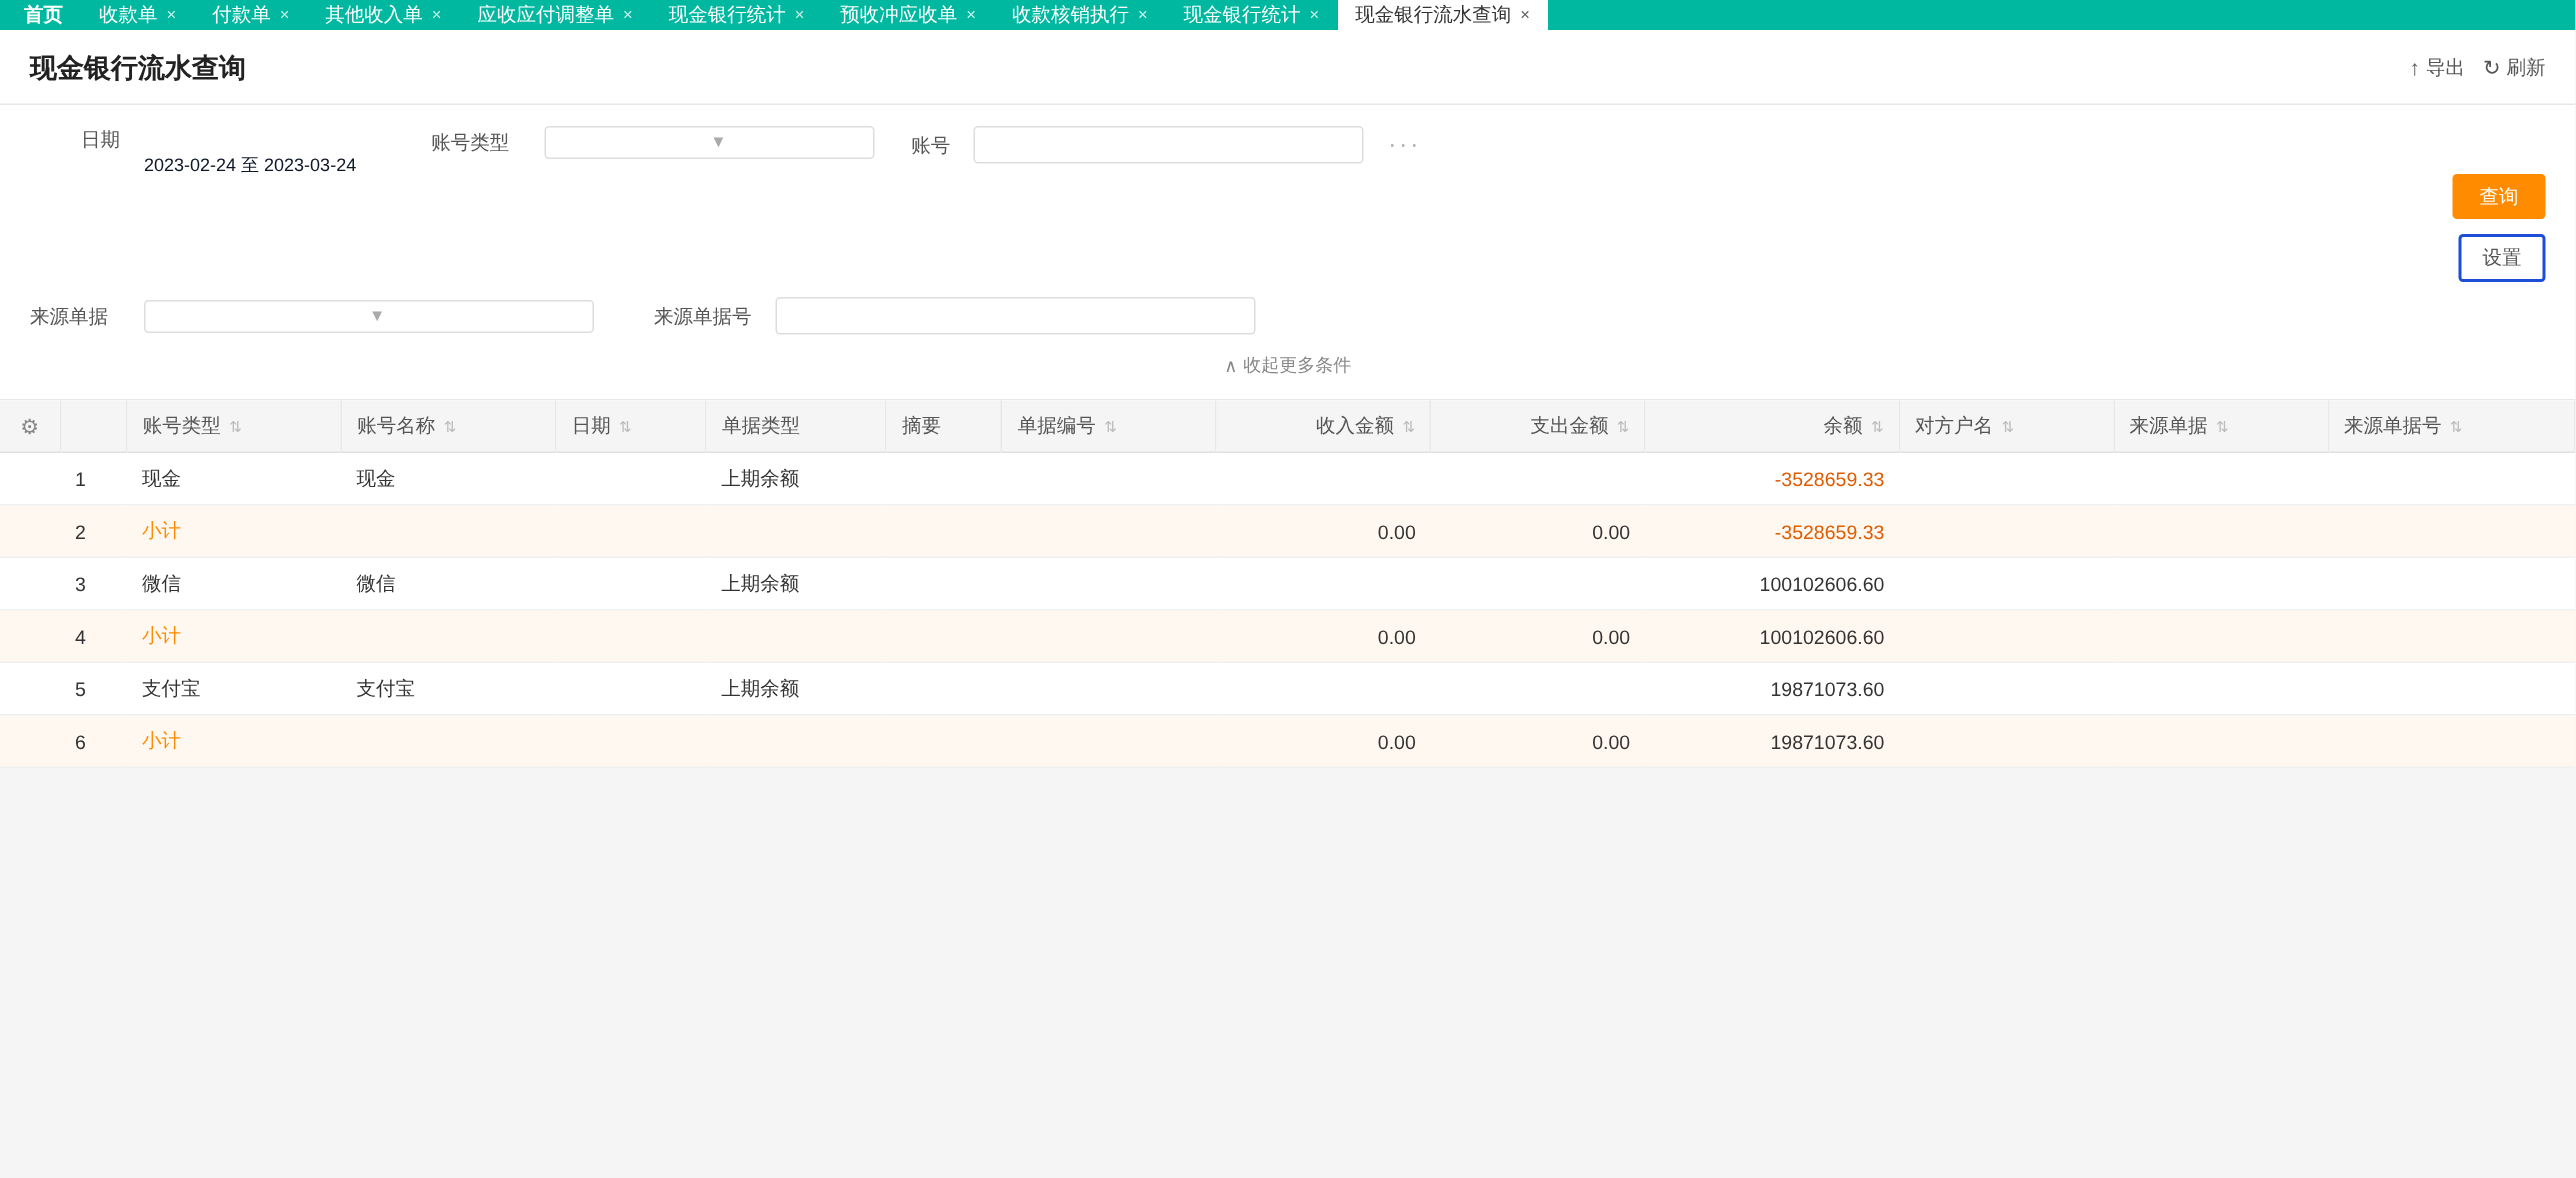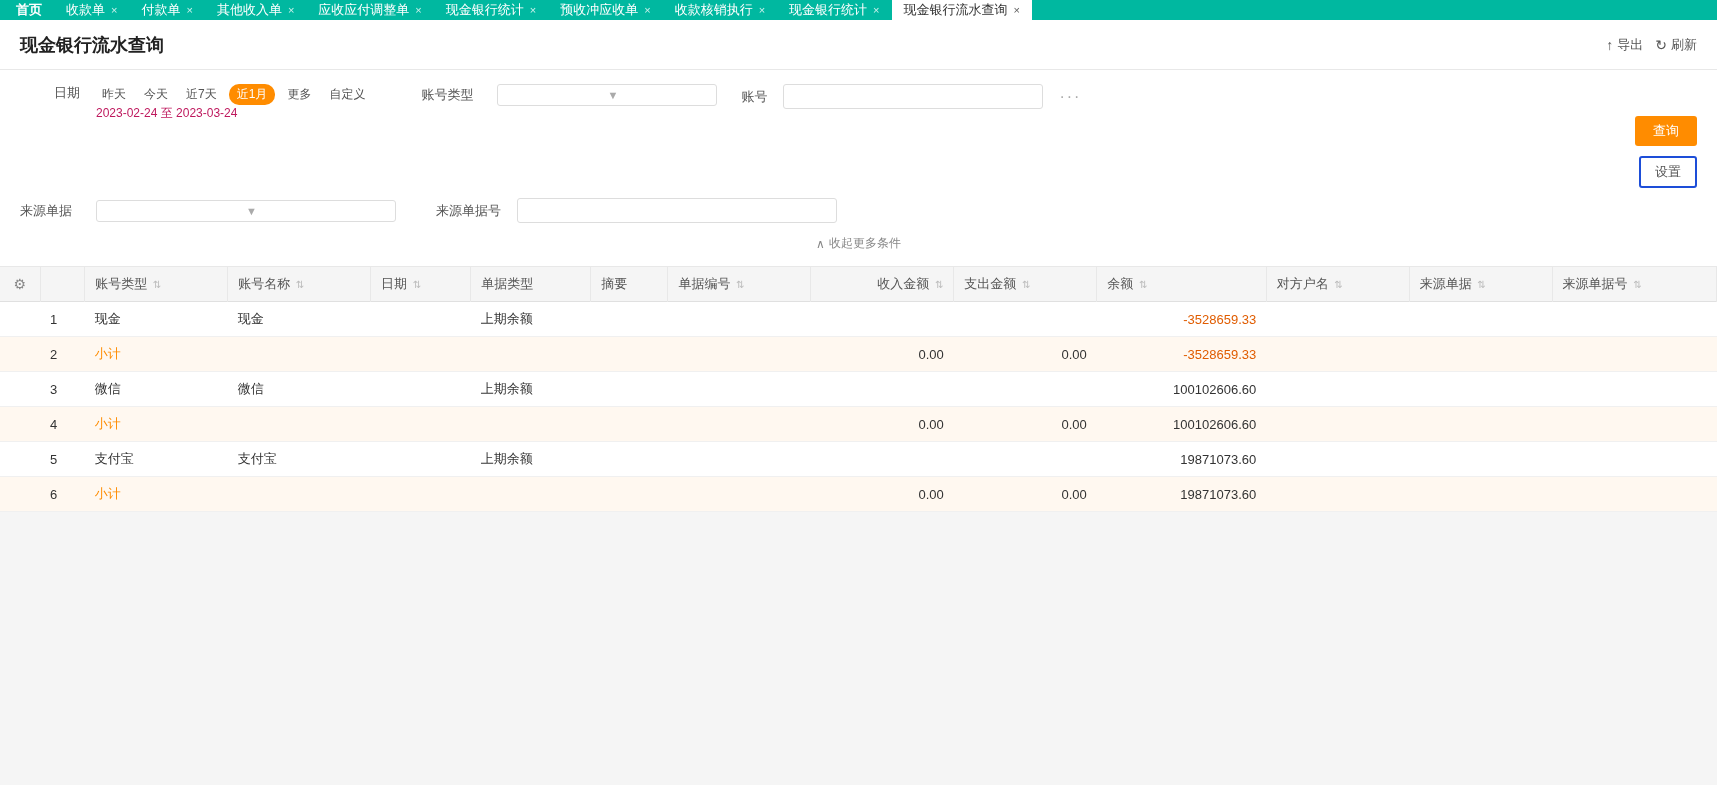--- a/index.html
+++ b/index.html
@@ -99,22 +99,22 @@
       background: transparent;
     }
     .date-btn.active {
       background: #ff8c00;
       color: #fff;
       border-radius: 10px;
       padding: 2px 8px;
     }
     .date-range {
       font-size: 12px;
-      color: #be185d;
-      margin-top: 0;
+      color: #0f172a;
+      margin-top: 18px;
       margin-left: 0;
     }
     .filter-select {
       display: flex;
       align-items: center;
       border: 1px solid #ddd;
       border-radius: 3px;
       padding: 4px 8px;
       min-width: 200px;
       background: #fff;
@@ -281,28 +281,20 @@
   </div>
 </div>
 
 <div class="filter-area">
 
   <div style="display:flex; align-items:flex-start; gap:20px; margin-bottom:10px;">
 
     <div style="display:flex; align-items:flex-start; gap:8px;">
       <span class="filter-label">日期</span>
       <div class="filter-date-group">
-        <div class="date-buttons">
-          <button class="date-btn">昨天</button>
-          <button class="date-btn">今天</button>
-          <button class="date-btn">近7天</button>
-          <button class="date-btn active">近1月</button>
-          <button class="date-btn">更多</button>
-          <button class="date-btn">自定义</button>
-        </div>
         <div class="date-range">2023-02-24 至 2023-03-24</div>
       </div>
     </div>
 
     <div style="display:flex; align-items:center; gap:8px; margin-left:30px;">
       <span class="filter-label" style="min-width:auto;">账号类型</span>
       <div class="filter-select" style="min-width:220px;">
         <span></span>
         <span class="arrow">▼</span>
       </div>
@@ -367,25 +359,25 @@
           <span>摘要</span>
         </th>
         <th>
           <span>单据编号</span>
           <span class="sort-icon">⇅</span>
         </th>
         <th style="text-align:right;">
           <span>收入金额</span>
           <span class="sort-icon">⇅</span>
         </th>
-        <th style="">
+        <th style="text-align:right;">
           <span>支出金额</span>
           <span class="sort-icon">⇅</span>
         </th>
-        <th style="text-align:left;">
+        <th style="text-align:right;">
           <span>余额</span>
           <span class="sort-icon">⇅</span>
         </th>
         <th>
           <span>对方户名</span>
           <span class="sort-icon">⇅</span>
         </th>
         <th>
           <span>来源单据</span>
           <span class="sort-icon">⇅</span>

